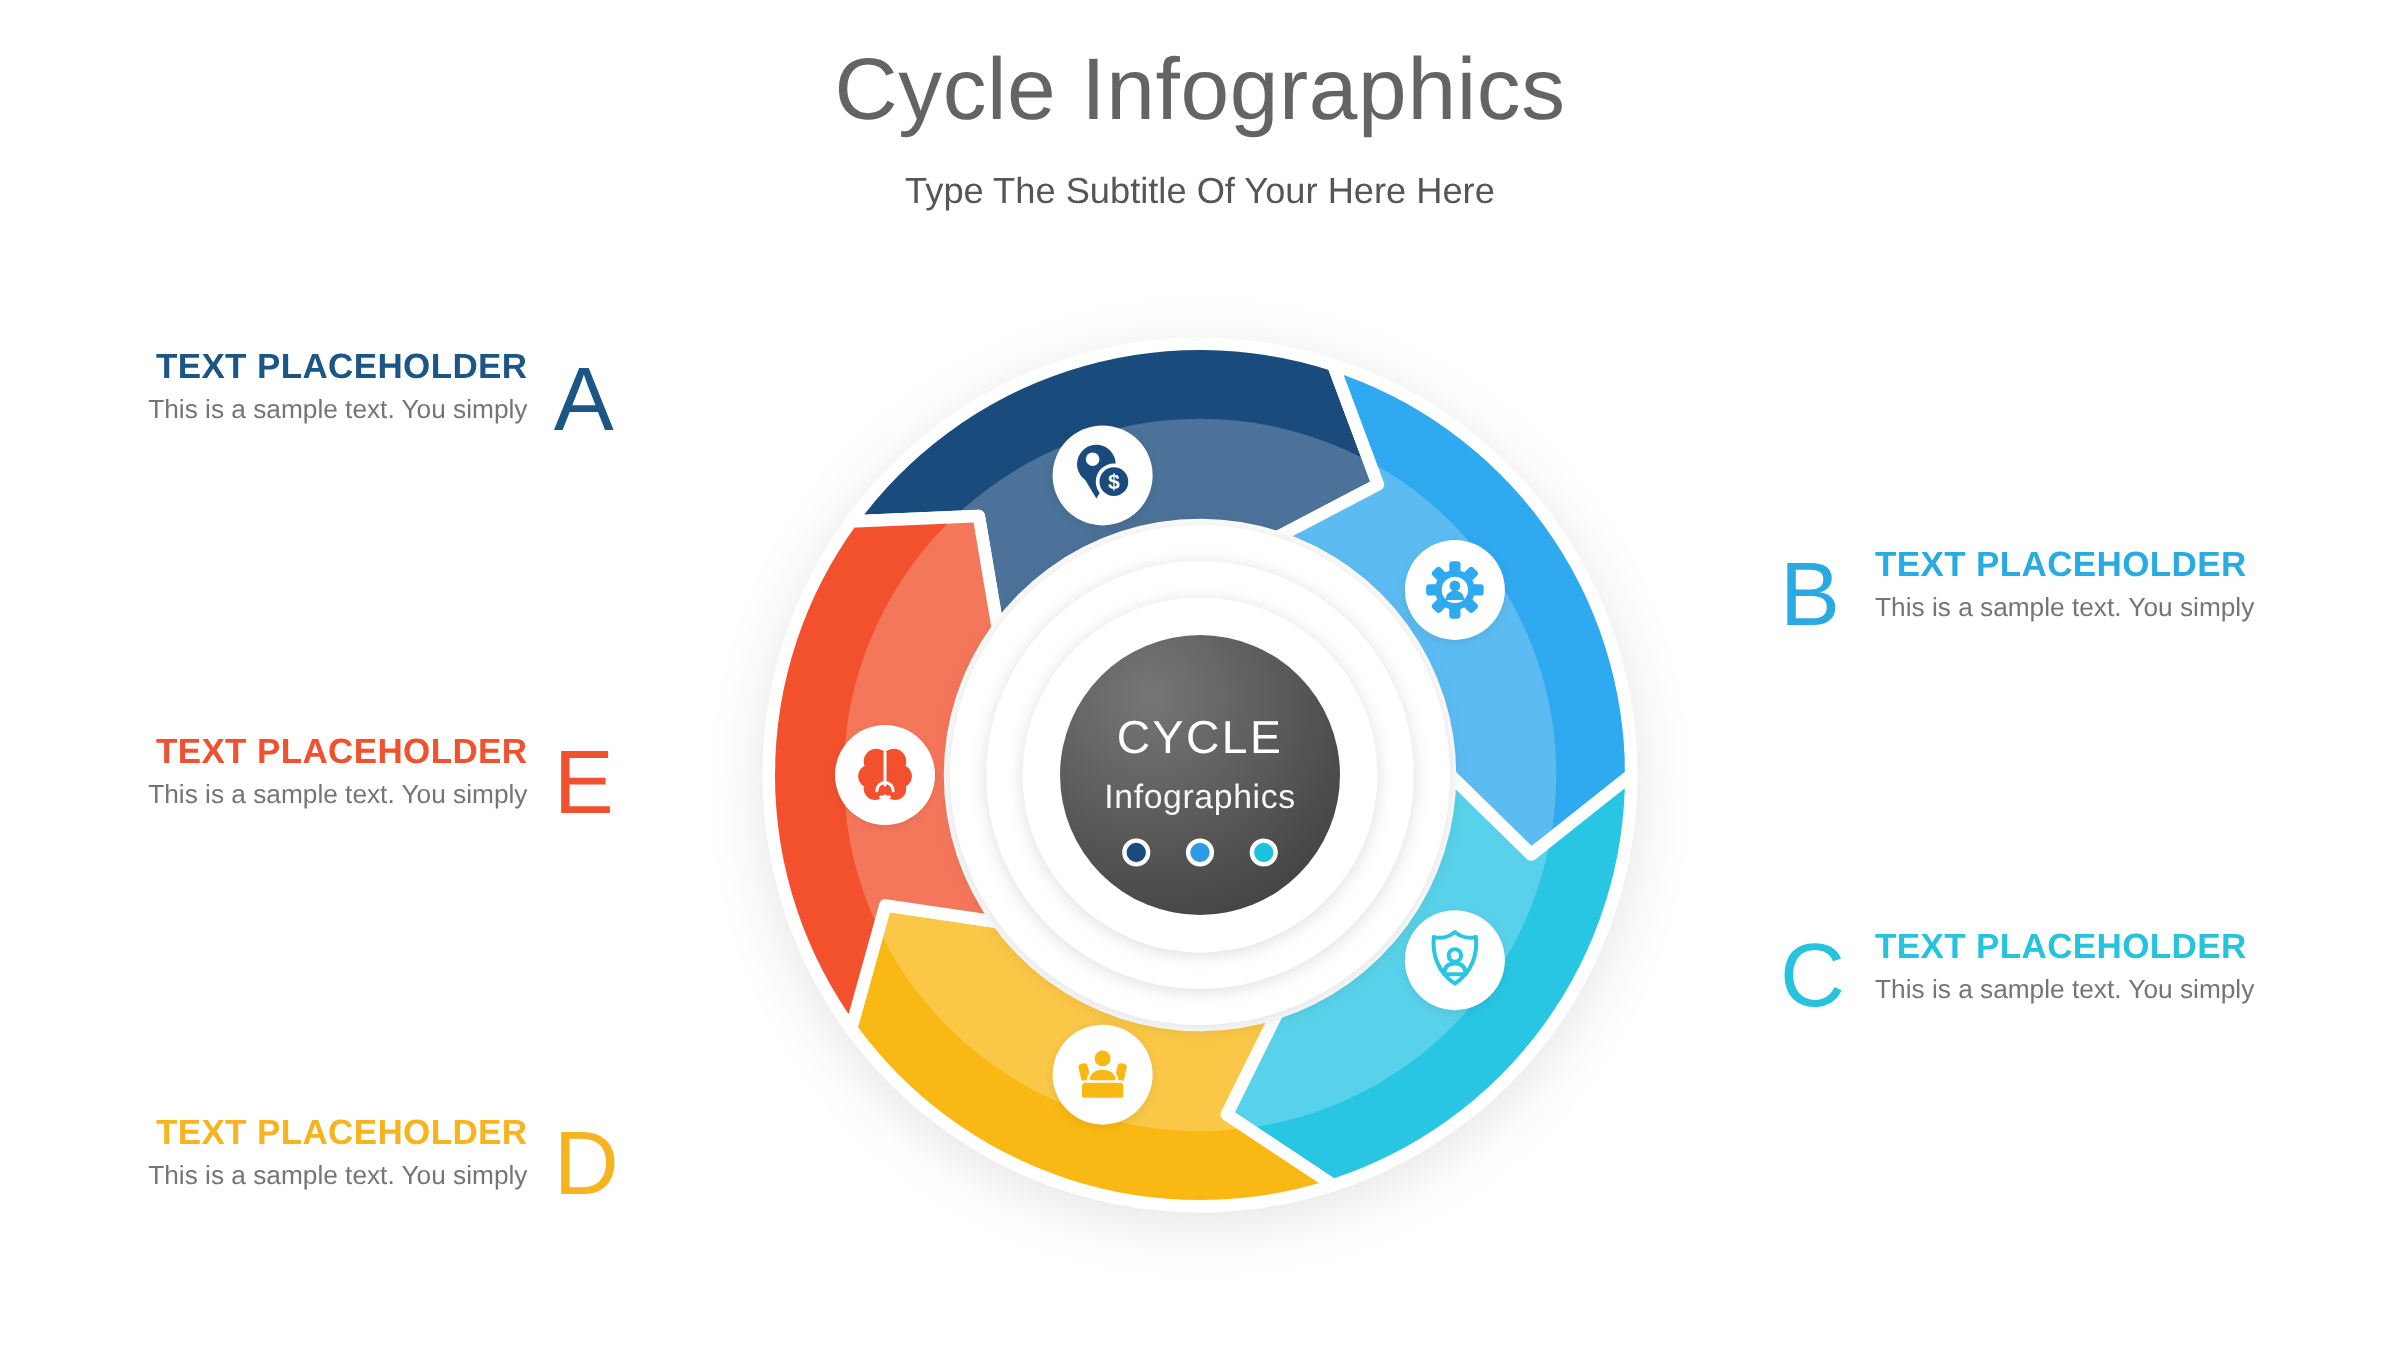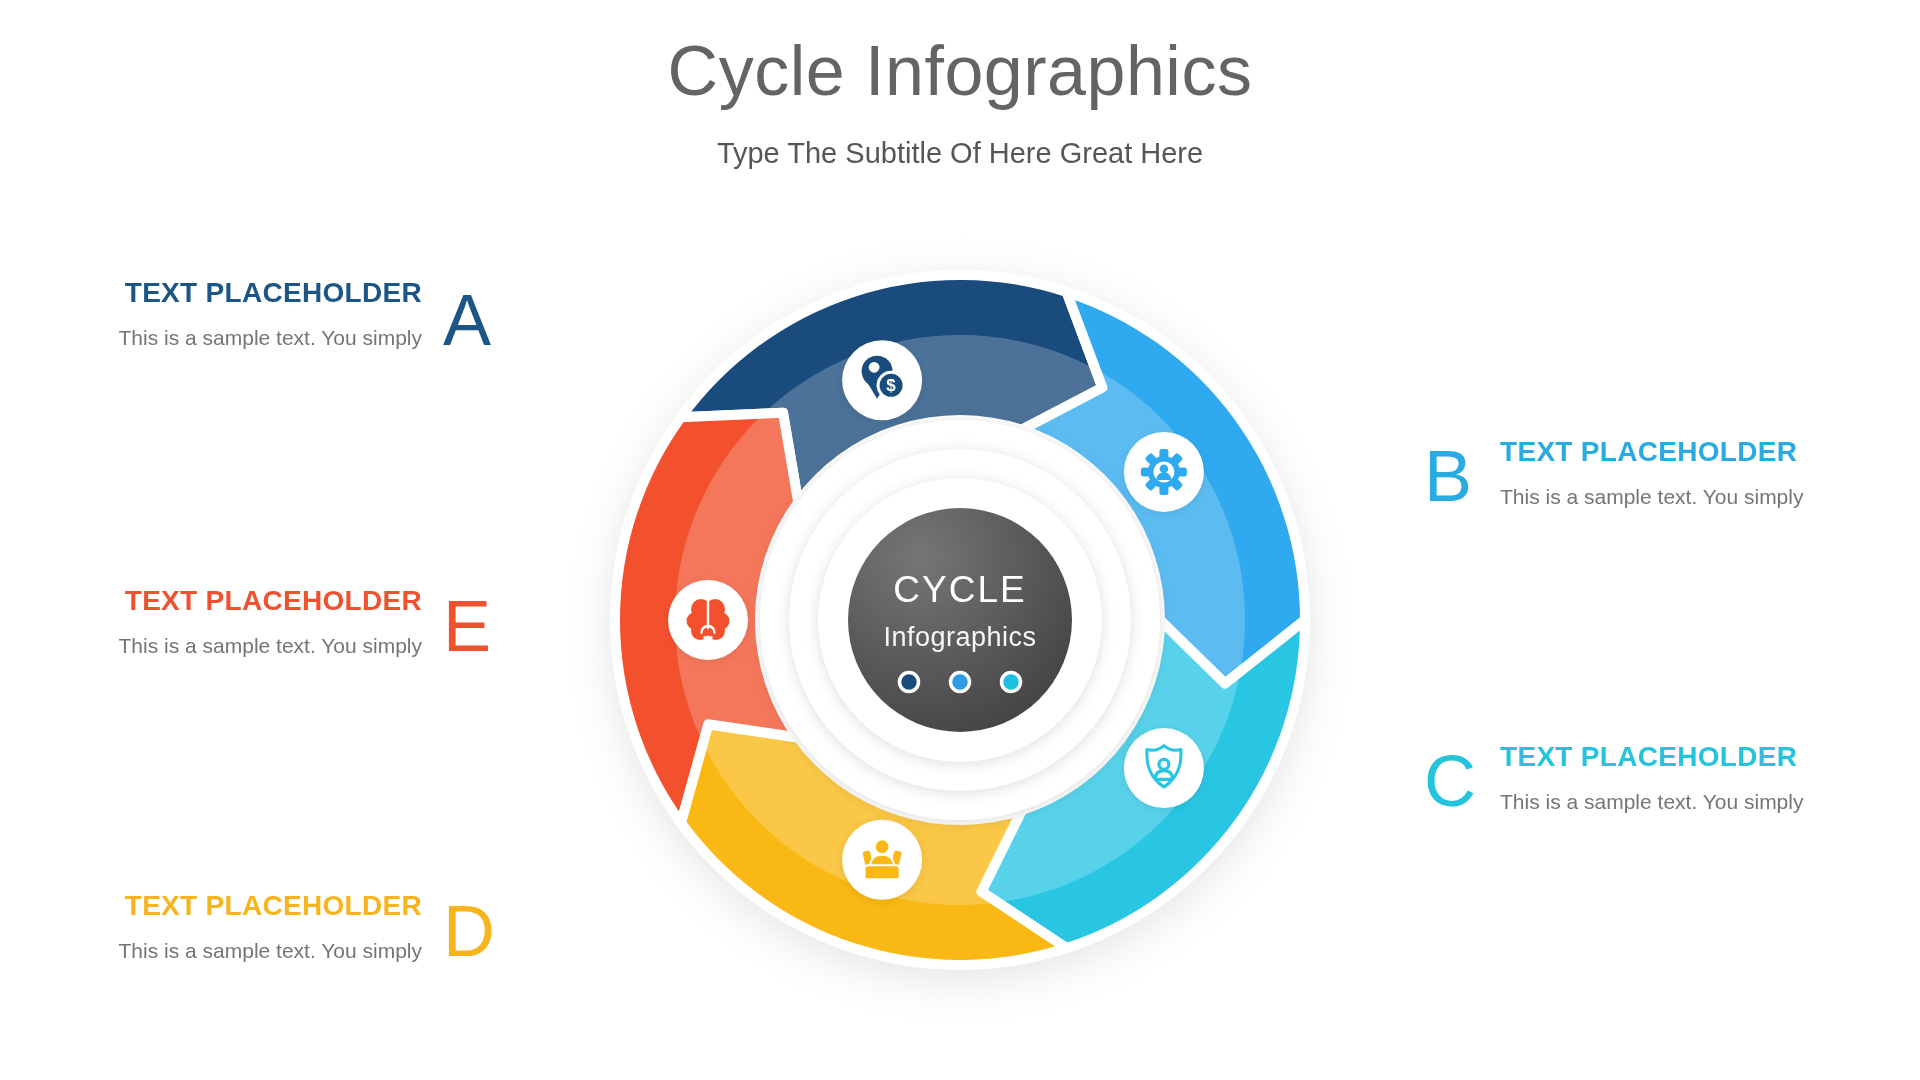--- a/index.html
+++ b/index.html
@@ -11,21 +11,21 @@
     position:absolute; left:0; top:34px; width:100%; text-align:center;
     font-size:70px; line-height:74px; font-weight:400; color:#646464; letter-spacing:0.5px;
   }
   .subtitle {
     position:absolute; left:0; top:137px; width:100%; text-align:center;
     font-size:29px; line-height:32px; color:#565656;
   }
   .ph-text { position:absolute; }
   .ph-text.align-right { text-align:right; }
   .ph-label { font-size:28px; line-height:24px; font-weight:700; letter-spacing:0.3px; }
-  .ph-body  { font-size:21px; line-height:26px; color:#757575; margin-top:20px; }
+  .ph-body  { font-size:21px; line-height:26px; color:#757575; margin-top:10px; }
   .ph-letter {
     position:absolute; font-size:72px; line-height:72px; font-weight:300;
   }
   .wheel-svg { position:absolute; left:575px; top:235px; overflow:visible; }
   .segments path { stroke:#ffffff; stroke-width:10; stroke-linejoin:round; }
   .segments { filter: drop-shadow(0 10px 22px rgba(0,0,0,0.10)); }
   .ring { filter: drop-shadow(0 2px 7px rgba(0,0,0,0.13)); }
   .icon-circle { fill:#ffffff; }
   .icons > g { filter: drop-shadow(0 2px 4px rgba(0,0,0,0.08)); }
   .center-title {
@@ -37,21 +37,21 @@
     text-anchor:middle; font-family:"Liberation Sans", sans-serif;
   }
   .coin-text { font-family:"Liberation Sans", sans-serif; font-weight:700; font-size:17px; text-anchor:middle; }
 </style>
 </head>
 <body>
 
 <div class="slide">
 
   <div class="title">Cycle Infographics</div>
-  <div class="subtitle">Type The Subtitle Of Here Great Here</div>
+  <div class="subtitle">Type The Subtitle Of Your Here Here</div>
 
   <div class="ph-text align-right" style="left:60px; top:281px; width:362px;">
     <div class="ph-label" style="color: rgb(28, 86, 135);">TEXT PLACEHOLDER</div>
     <div class="ph-body">This is a sample text. You simply</div>
   </div>
   <div class="ph-letter" style="left: 443px; top: 284px; color: rgb(28, 86, 135);">A</div>
 
   <div class="ph-text align-right" style="left:60px; top:589px; width:362px;">
     <div class="ph-label" style="color: rgb(240, 81, 47);">TEXT PLACEHOLDER</div>
     <div class="ph-body">This is a sample text. You simply</div>

